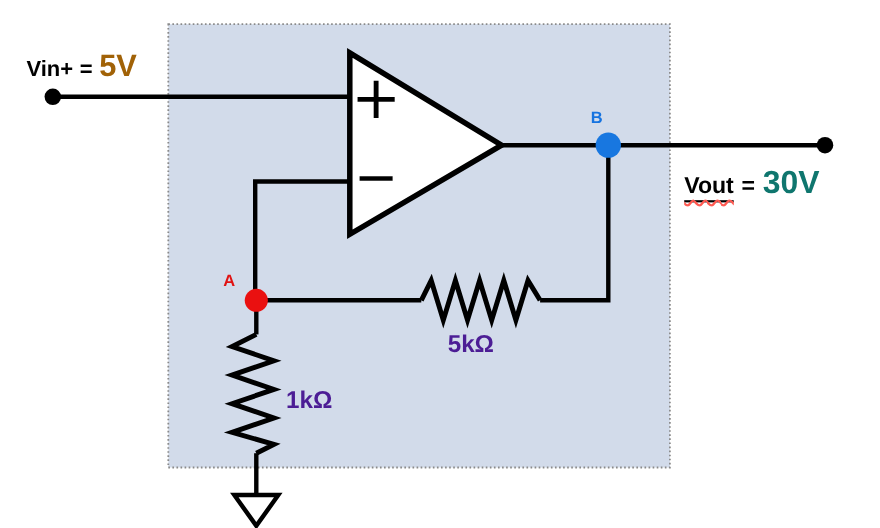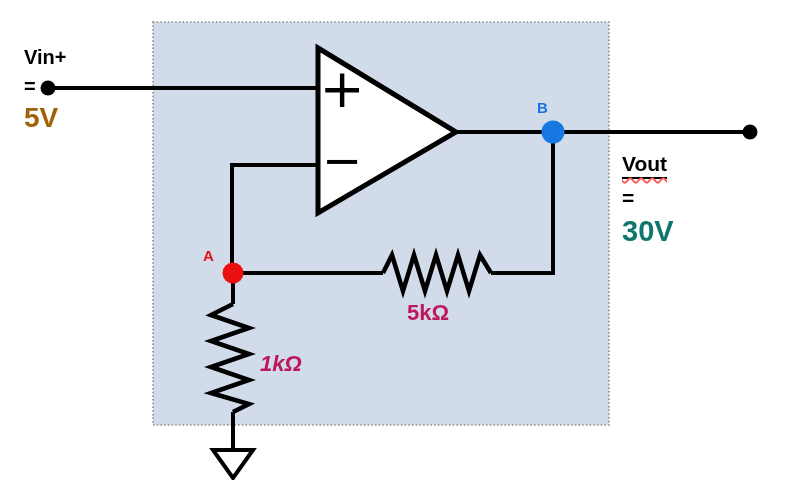--- a/index.html
+++ b/index.html
@@ -1,33 +1,33 @@
 <!DOCTYPE html>
 <html><head>
 <meta charset="utf-8">
 <style>
   html,body{margin:0;padding:0;background:#ffffff;}
   .stage{
     position:relative;width:800px;height:480px;background:#ffffff;
     font-family:"Liberation Sans",sans-serif;overflow:hidden;
   }
   .stage svg{position:absolute;left:0;top:0;}
-  .lbl{position:absolute;font-weight:bold;white-space:nowrap;flex-direction:column;}
+  .lbl{position:absolute;font-weight:bold;white-space:nowrap;}
   .vin-label{left:24px;top:46px;display:flex;align-items:baseline;gap:6px;font-size:20px;color:#000;}
   .vin-label .val{font-size:28px;color:#a16207;line-height:1;}
   .vout-label{left:622px;top:152px;display:flex;align-items:baseline;gap:7px;font-size:21px;color:#000;justify-content:flex-end;}
   .vout-label .val{font-size:29px;color:#0f766e;line-height:1;}
   .vout-word{border-bottom:2.5px solid #000;padding-bottom:1px;}
   .vout-squiggle{text-decoration:underline wavy #ff5a52 2px;text-underline-offset:6px;}
   .node-label{font-size:15px;}
   .node-a-label{left:203px;top:247px;color:#e01212;}
   .node-b-label{left:537px;top:99px;color:#1673e0;}
-  .res-label{font-size:22px;color:#be185d;}
+  .res-label{font-size:22px;color:#4c1d95;}
   .r5k-label{left:407px;top:300px;}
-  .r1k-label{left:260px;top:351px;font-style:italic;}
+  .r1k-label{left:260px;top:351px;}
   .opamp-sign{font-family:"DejaVu Sans",sans-serif;fill:#000;}
 </style>
 </head>
 <body>
 
 <div class="stage">
 
   <svg width="800" height="480" viewBox="0 0 800 480">
 
     <rect x="153" y="22" width="456" height="403" stroke="#8a8a8a" stroke-width="1.6" stroke-dasharray="1.5 2.2" fill="#d2dbea"></rect>

